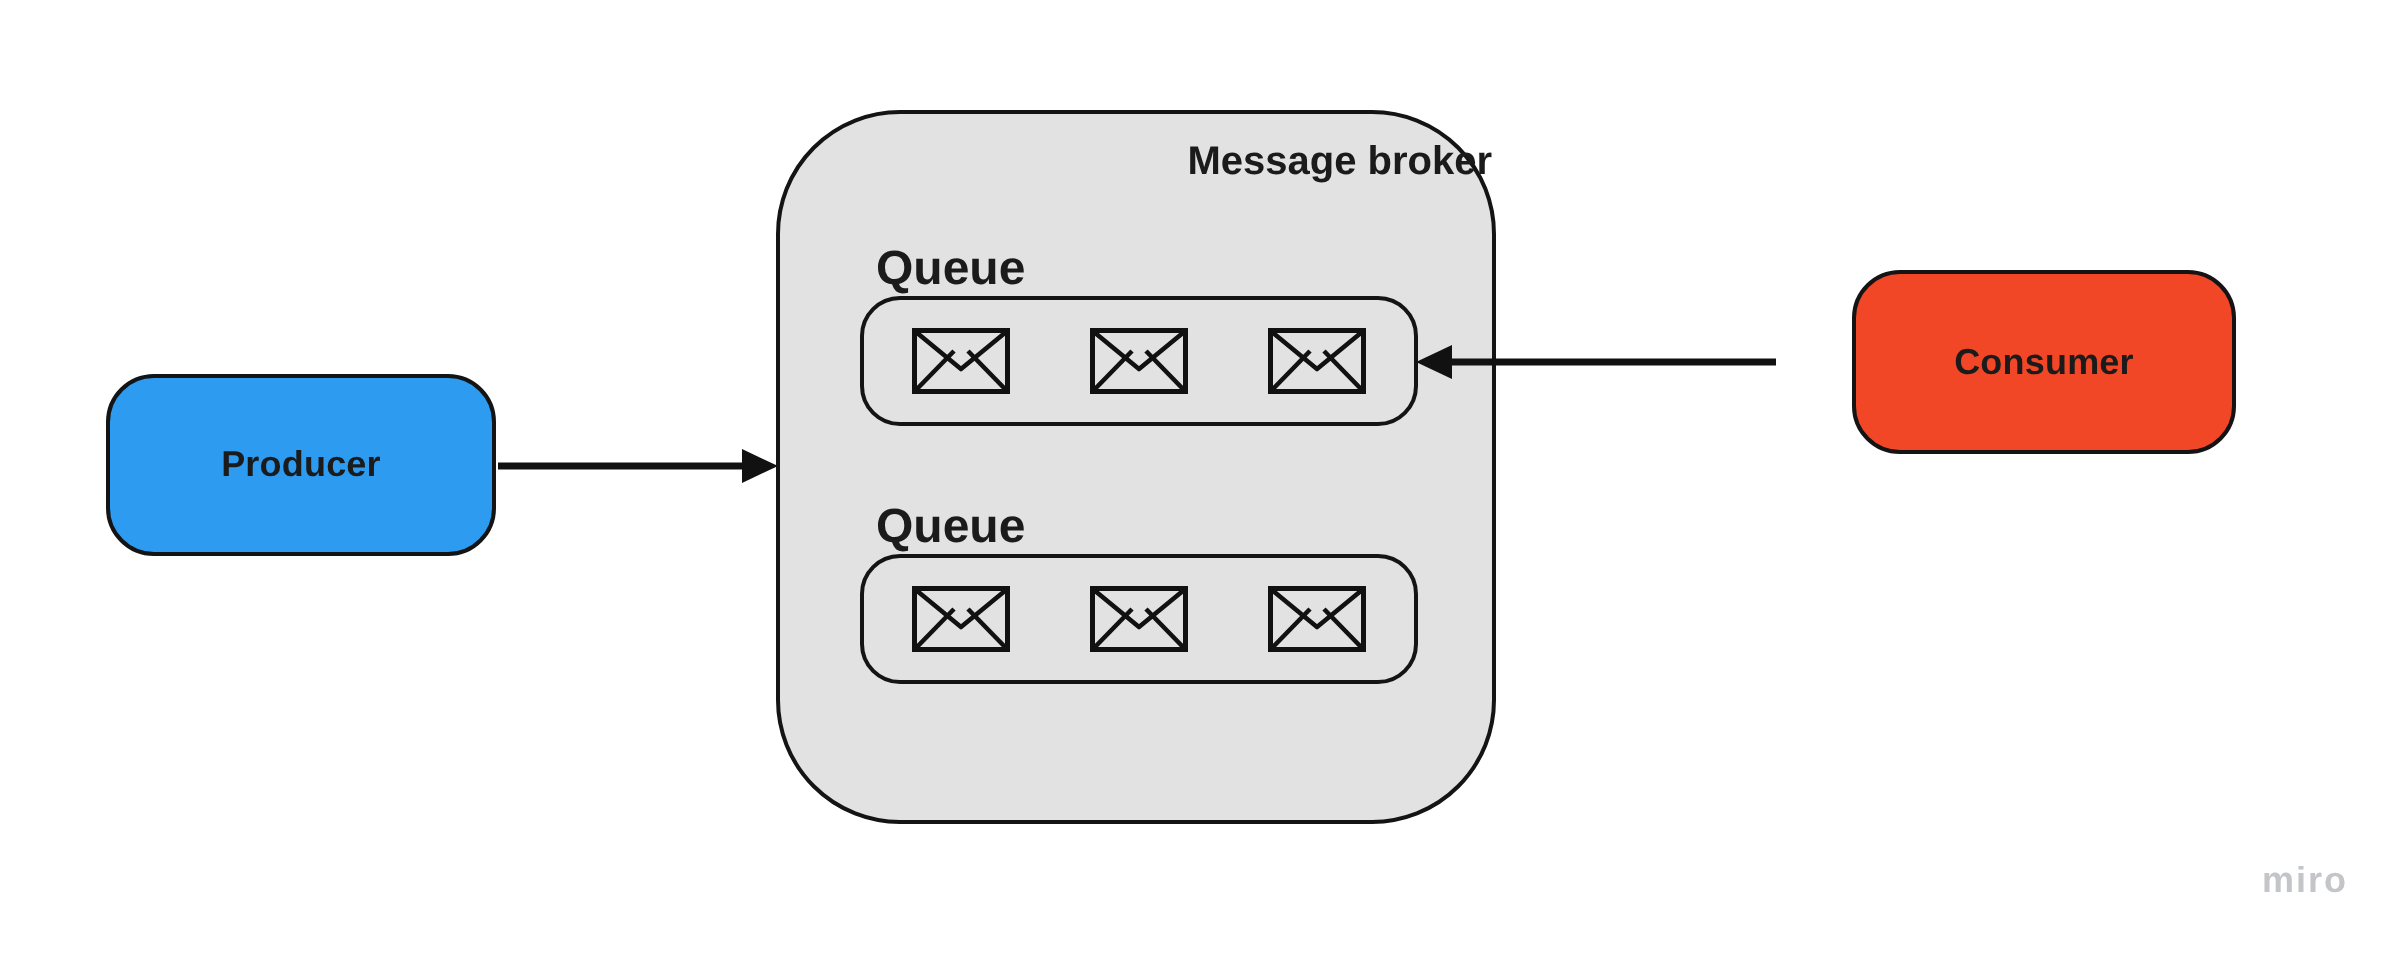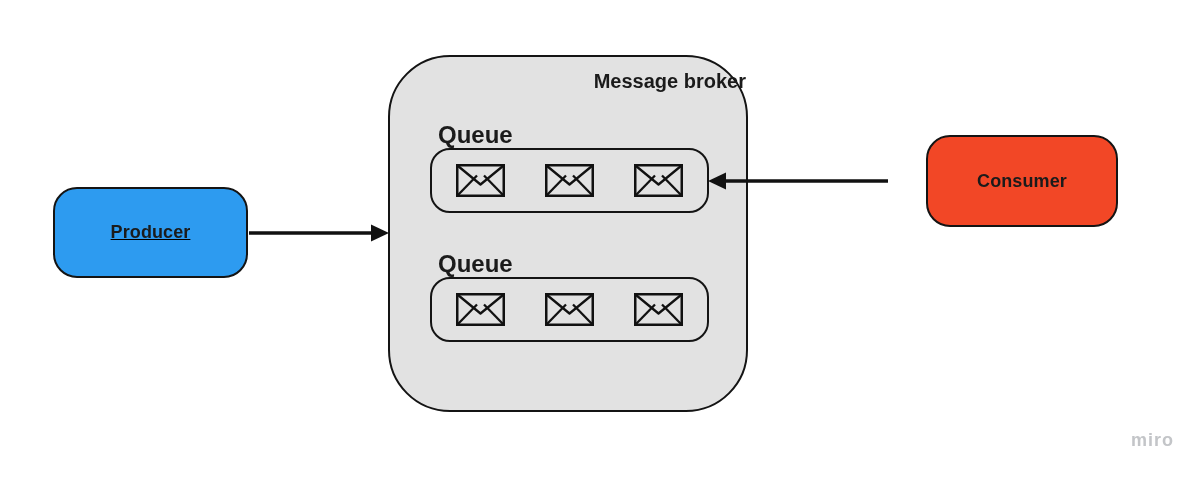--- a/index.html
+++ b/index.html
@@ -23,21 +23,21 @@
     justify-content: center;
     box-sizing: border-box;
     z-index: 2;
   }
   .node .node-label {
     font-size: 18px;
     font-weight: 700;
     color: #1b1b1b;
     letter-spacing: 0.1px;
   }
-  .producer { left: 53px; top: 187px; width: 195px; height: 91px; text-decoration: underline; }
+  .producer { left: 53px; top: 187px; width: 195px; height: 91px; }
   .consumer { left: 888px; top: 135px; width: 192px; height: 92px; margin-left: 38px; }
   .broker {
     position: absolute;
     left: 388px; top: 55px;
     width: 360px; height: 357px;
     border: 2.5px solid #141414;
     border-radius: 62px;
     box-sizing: border-box;
     z-index: 1;
   }

